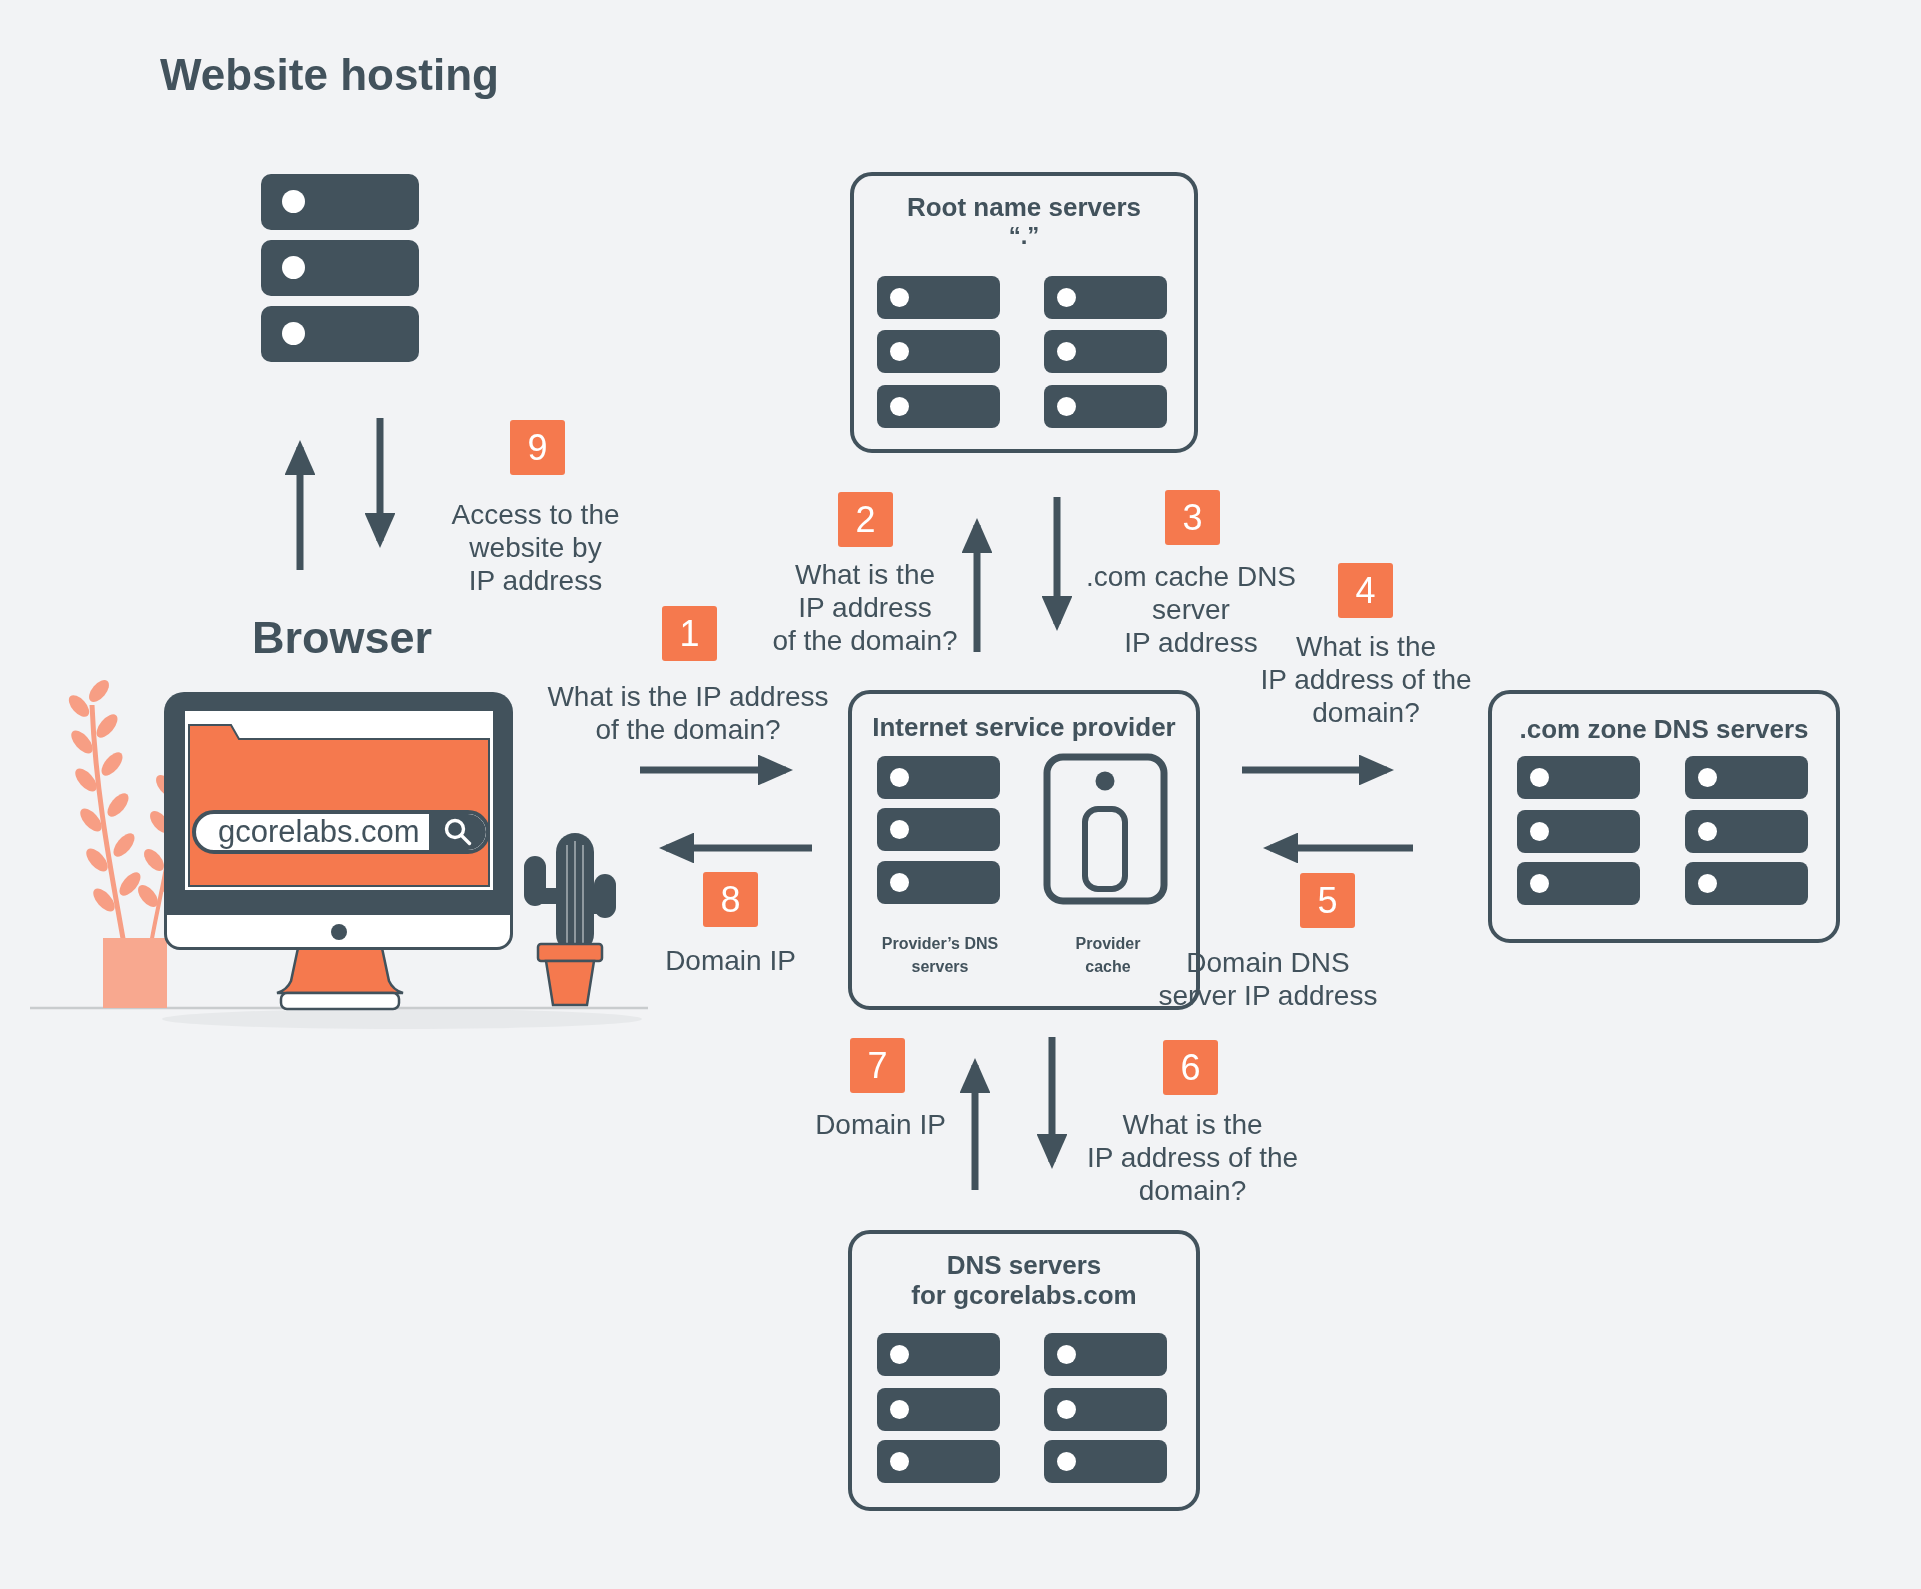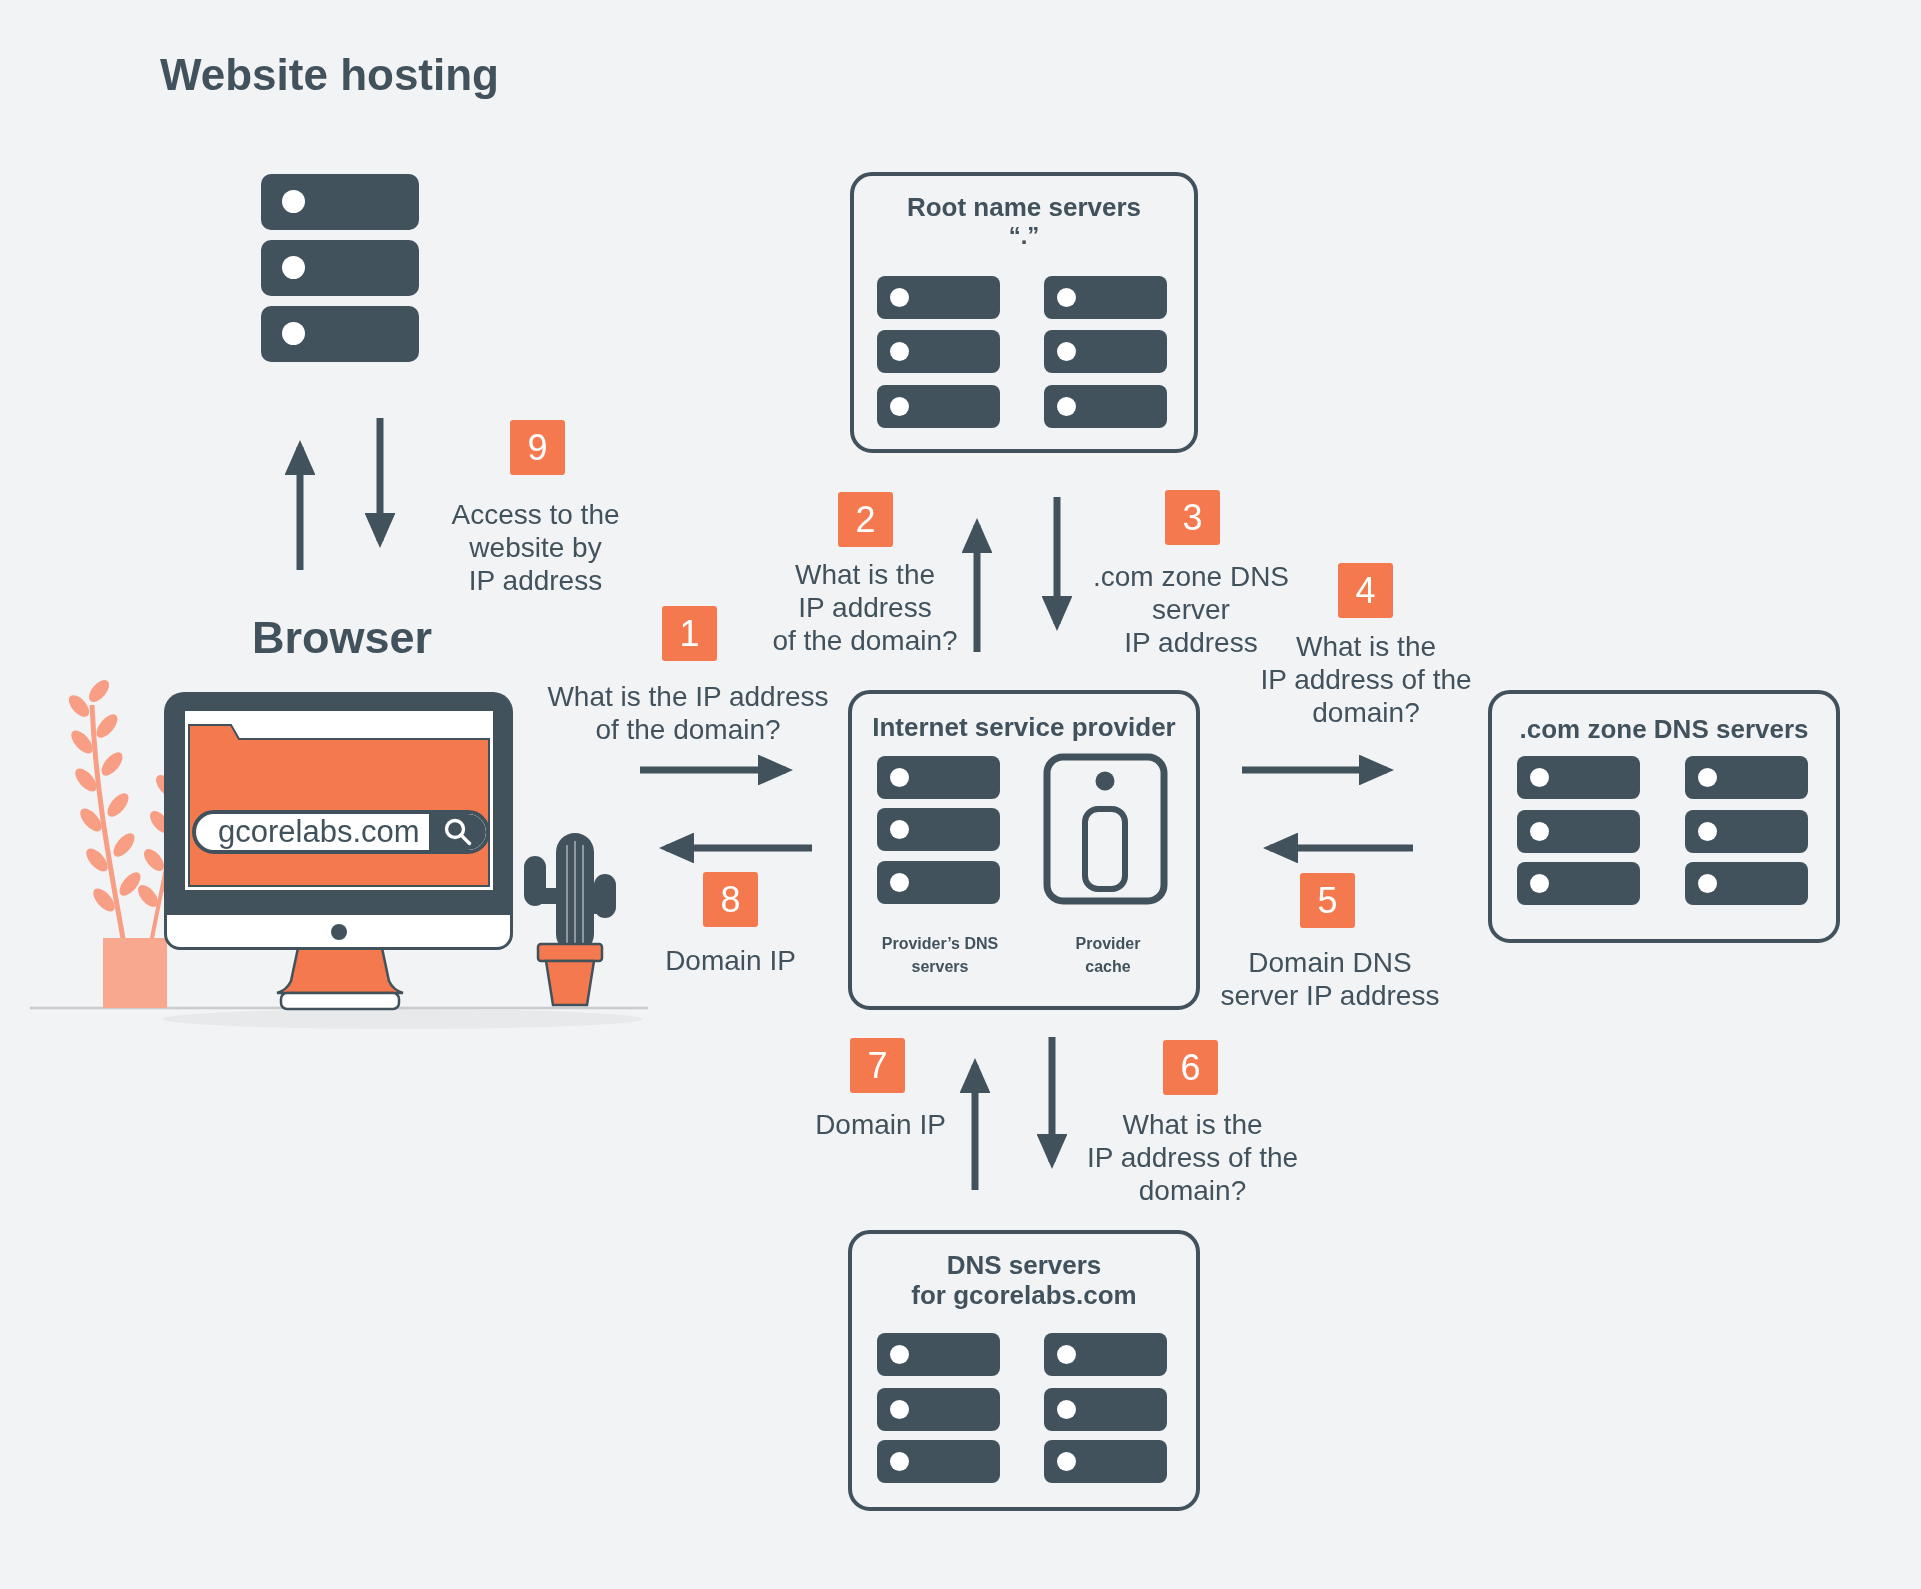--- a/index.html
+++ b/index.html
@@ -246,31 +246,31 @@
   <div class="step-num" style="left:662px;top:606px;">1</div>
   <div class="step-text" style="left:528px;top:680px;width:320px;">What is the IP address
 of the domain?</div>
 
   <div class="step-num" style="left:838px;top:492px;">2</div>
   <div class="step-text" style="left:755px;top:558px;width:220px;">What is the
 IP address
 of the domain?</div>
 
   <div class="step-num" style="left:1165px;top:490px;">3</div>
-  <div class="step-text" style="left:1080px;top:560px;width:222px;">.com zone DNS
+  <div class="step-text" style="left:1080px;top:560px;width:222px;">.com cache DNS
 server
 IP address</div>
 
   <div class="step-num" style="left:1338px;top:563px;">4</div>
   <div class="step-text" style="left:1255px;top:630px;width:222px;">What is the
 IP address of the
 domain?</div>
 
   <div class="step-num" style="left:1300px;top:873px;">5</div>
-  <div class="step-text" style="left:1210px;top:946px;width:240px;">Domain DNS
+  <div class="step-text" style="left:1148px;top:946px;width:240px;">Domain DNS
 server IP address</div>
 
   <div class="step-num" style="left:1163px;top:1040px;">6</div>
   <div class="step-text" style="left:1080px;top:1108px;width:225px;">What is the
 IP address of the
 domain?</div>
 
   <div class="step-num" style="left:850px;top:1038px;">7</div>
   <div class="step-text" style="left:798px;top:1108px;width:165px;">Domain IP</div>
 

